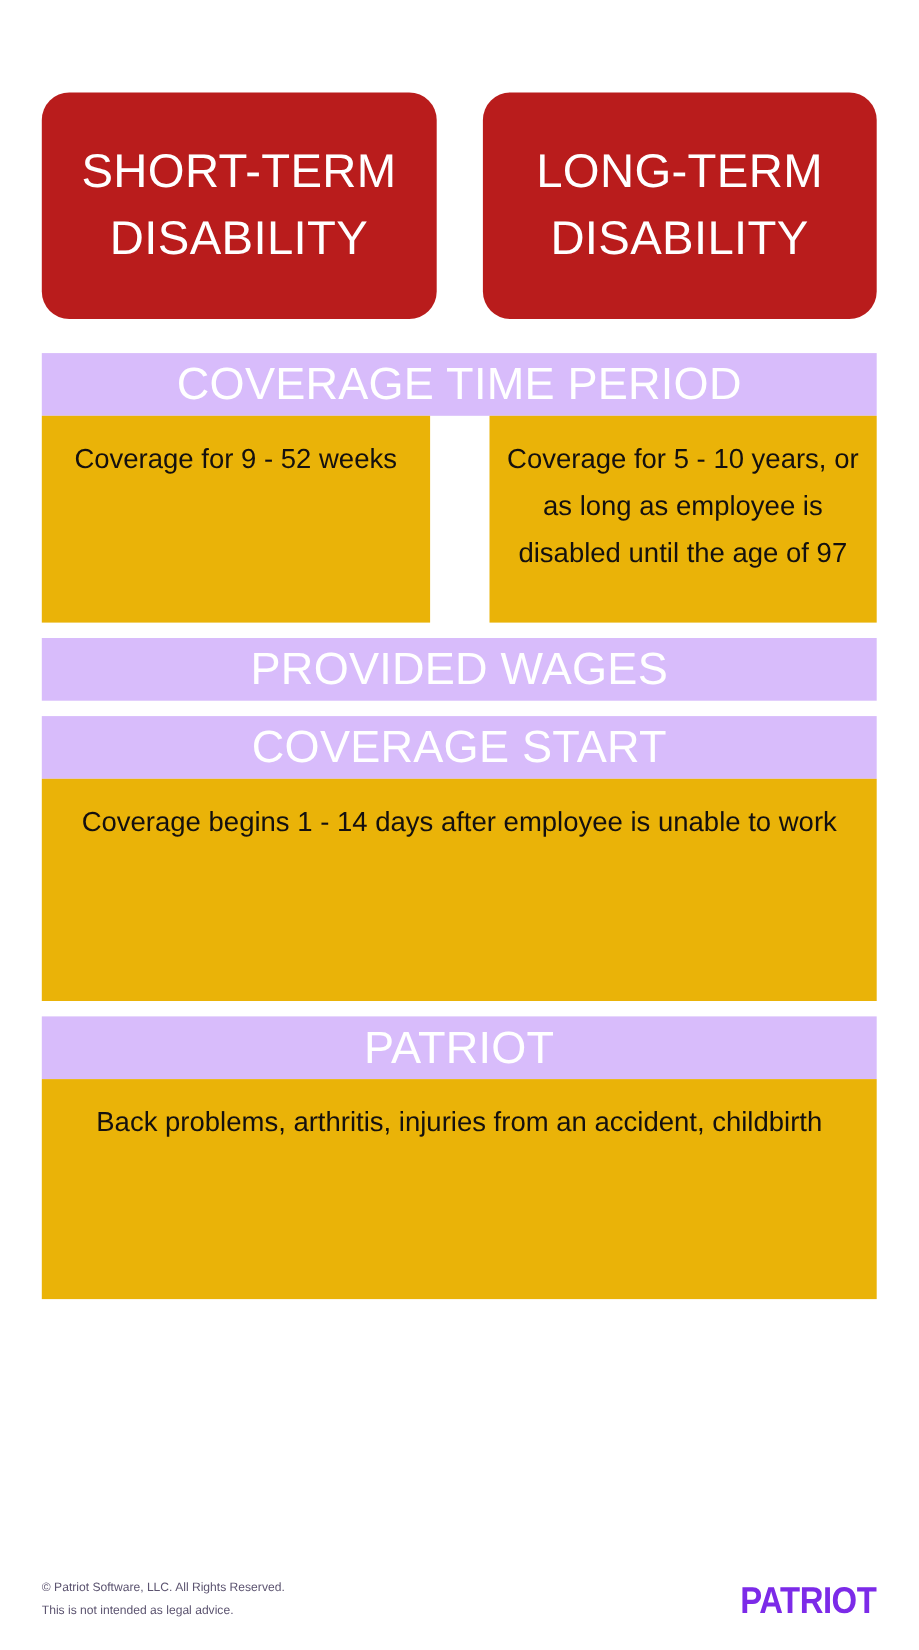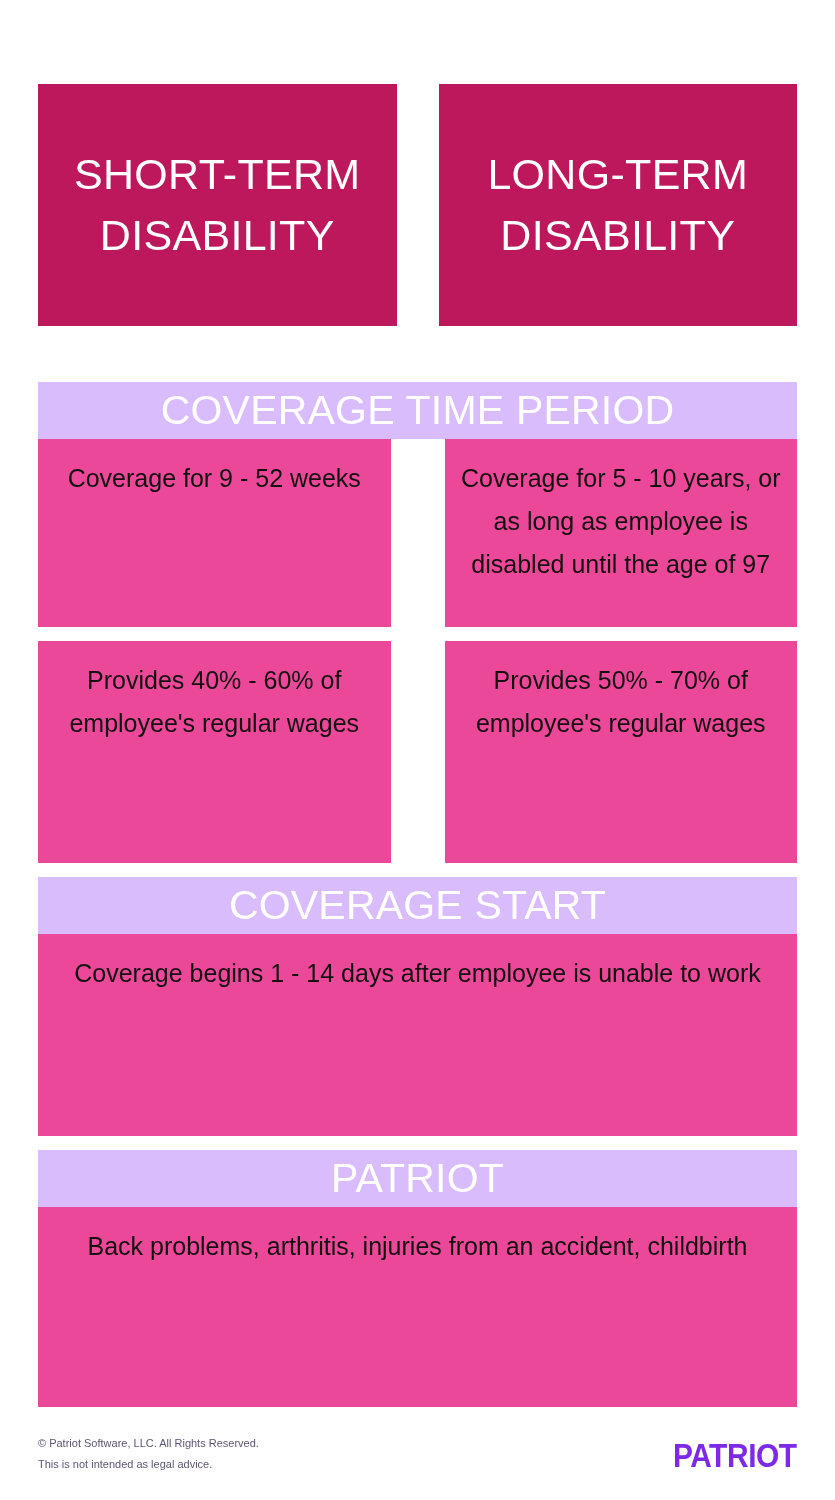--- a/index.html
+++ b/index.html
@@ -26,40 +26,41 @@
   }
 
   
   .title-row {
     display: flex;
     gap: 42px;
     padding-top: 84px;
   }
   .title-card {
     flex: 1 1 0;
-    height: 242px;
-    background: #be185d;
+    height: 206px;
+    background: #b91c1c;
     display: flex;
     align-items: center;
     justify-content: center;
     text-align: center;
+    border-radius: 25px;
   }
   .title-card-text {
     color: #ffffff;
     font-family: "Liberation Sans", sans-serif;
     font-size: 43px;
     font-weight: 400;
     line-height: 1.42;
     letter-spacing: 0.3px;
     padding: 0 8px;
   }
 
   
   .sections {
-    margin-top: 56px;
+    margin-top: 31px;
   }
   .section {
     margin-bottom: 14px;
   }
   .section-header {
     background: #D8BCFB;
     height: 57px;
     display: flex;
     align-items: center;
     justify-content: center;
@@ -74,21 +75,21 @@
     white-space: nowrap;
   }
 
   .section-body {
     display: flex;
     gap: 54px;
     align-items: stretch;
   }
   .cell {
     flex: 1 1 0;
-    background: #ec4899;
+    background: #eab308;
     padding: 18px 6px 22px 6px;
     box-sizing: border-box;
     display: flex;
     justify-content: center;
   }
   .cell-text {
     color: #14100F;
     font-family: "Liberation Sans", sans-serif;
     font-size: 25px;
     font-weight: 400;
@@ -157,27 +158,22 @@
         <div class="cell">
           <div class="cell-text">Coverage for 9 - 52 weeks</div>
         </div>
         <div class="cell">
           <div class="cell-text">Coverage for 5 - 10 years, or as long as employee is disabled until the age of 97</div>
         </div>
       </div>
     </div>
 
     <div class="section" data-section-index="1">
-      <div class="section-body">
-        <div class="cell">
-          <div class="cell-text">Provides 40% - 60% of employee's regular wages</div>
-        </div>
-        <div class="cell">
-          <div class="cell-text">Provides 50% - 70% of employee's regular wages</div>
-        </div>
+      <div class="section-header">
+        <div class="section-header-text">PROVIDED WAGES</div>
       </div>
     </div>
 
     <div class="section" data-section-index="2">
       <div class="section-header">
         <div class="section-header-text">COVERAGE START</div>
       </div>
       <div class="section-body">
         <div class="cell">
           <div class="cell-text">Coverage begins 1 - 14 days after employee is unable to work</div>

